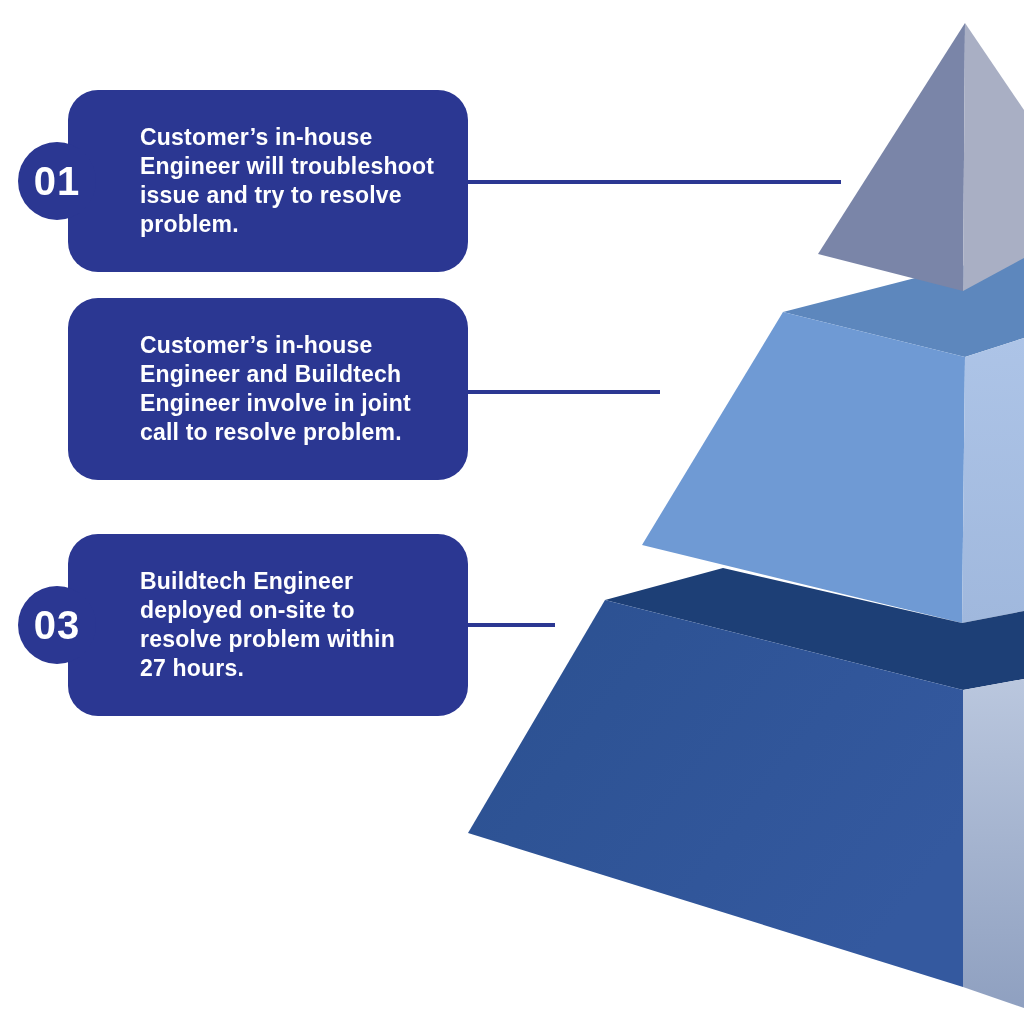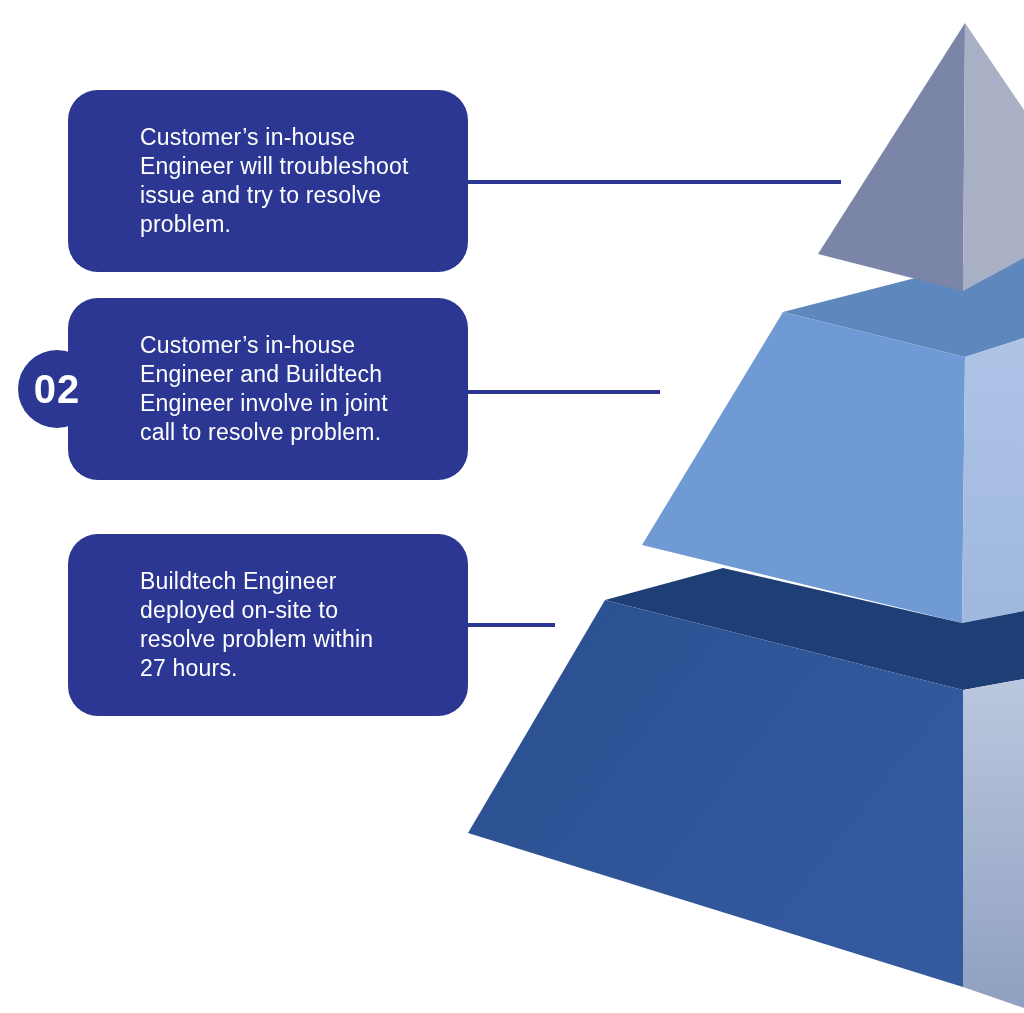--- a/index.html
+++ b/index.html
@@ -44,21 +44,21 @@
     justify-content: center;
     color: #ffffff;
     font-size: 40px;
     font-weight: 700;
     letter-spacing: 1px;
   }
   .step-text {
     color: #ffffff;
     font-size: 23px;
     line-height: 29px;
-    font-weight: 400;
+    font-weight: 700;
     padding-left: 72px;
     padding-right: 20px;
     white-space: pre-line;
     letter-spacing: 0.2px;
   }
   #step-1 { top: 90px; }
   #step-2 { top: 298px; }
   #step-3 { top: 534px; }
 </style>
 </head>
@@ -92,36 +92,39 @@
     <polygon points="605,600 723,568 962,623 1024,611 1024,679 963,690" fill="#1d3f76"></polygon>
     <polygon points="605,600 963,690 963,987 468,833" fill="url(#grad-bottom-front)"></polygon>
     <polygon points="963,690 1024,679 1024,1008 963,987" fill="url(#grad-bottom-right)"></polygon>
 
     <line x1="468" y1="182" x2="841" y2="182" stroke-width="4" stroke="#2b3792"></line>
     <line x1="468" y1="392" x2="660" y2="392" stroke-width="4" stroke="#2b3792"></line>
     <line x1="468" y1="625" x2="555" y2="625" stroke-width="4" stroke="#2b3792"></line>
   </svg>
 
   <div class="step" id="step-1">
+    <div class="step-badge">
+      <span>01</span>
+    </div>
     <div class="step-text">Customer’s in-house
 Engineer will troubleshoot
 issue and try to resolve
 problem.</div>
   </div>
 
   <div class="step" id="step-2">
-    <div class="step-badge">
-      <span>02</span>
-    </div>
     <div class="step-text">Customer’s in-house
 Engineer and Buildtech
 Engineer involve in joint
 call to resolve problem.</div>
   </div>
 
   <div class="step" id="step-3">
+    <div class="step-badge">
+      <span>03</span>
+    </div>
     <div class="step-text">Buildtech Engineer
 deployed on-site to
 resolve problem within
 27 hours.</div>
   </div>
 
 </div>
 
 </body></html>

